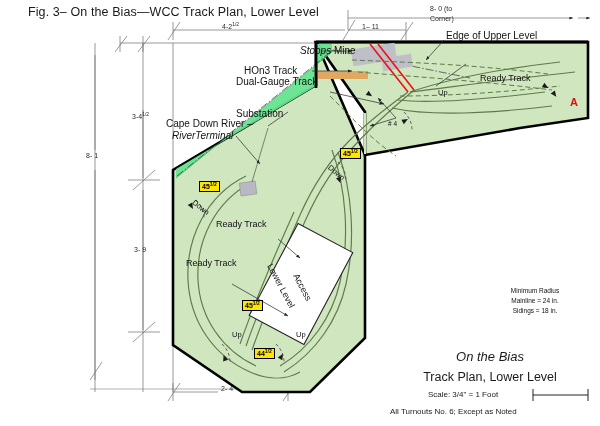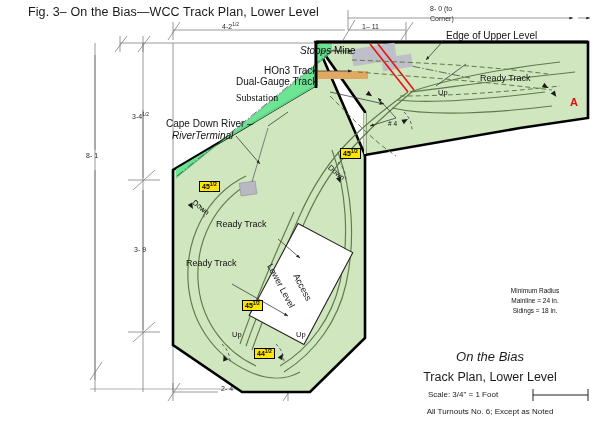--- a/index.html
+++ b/index.html
@@ -25,21 +25,21 @@
     position:absolute;background:#ffe600;border:1px solid #000;
     font-size:7px;font-weight:bold;color:#000;
     padding:0px 2px 0px 2px;line-height:1.15;
   }
   .grade-tag sup{font-size:5px;}
   .updown{position:absolute;font-size:7.5px;color:#111;}
   .ready{position:absolute;font-size:9px;color:#111;}
   .tb-name{font-size:13px;font-style:italic;text-align:center;}
   .tb-sub{font-size:12.5px;text-align:center;}
   .tb-scale{font-size:8px;text-align:center;}
-  .tb-turnouts{font-size:8px;text-align:center;}
+  .tb-turnouts{font-size:8px;text-align:left;}
   .marker-a{position:absolute;color:#e01010;font-size:11px;font-weight:bold;}
   .hash4{position:absolute;font-size:6.5px;color:#111;}
   .lla{position:absolute;font-size:9px;color:#111;}
 </style>
 </head>
 <body>
 
 <div id="stage">
 
   <svg id="plan" viewBox="0 0 600 426">
@@ -230,26 +230,26 @@
     <span>3-4</span><sup>1/2</sup>
   </div>
   <div class="lbl dim" style="left:134px;top:246px;">3- 9</div>
   <div class="lbl dim" style="left:221px;top:385px;">2- 4</div>
 
   <div class="lbl callout" style="left:446px;top:30px;">Edge of Upper Level</div>
 
   <div class="lbl callout" style="left:268px;top:45px;margin-left:32px;">
     <i>Stoops</i><span> Mine</span>
   </div>
-  <div class="lbl callout" style="left:264px;top:65px;">HOn3 Track</div>
+  <div class="lbl callout" style="left:244px;top:65px;">HOn3 Track</div>
   <div class="lbl callout" style="left:236px;top:76px;">Dual-Gauge Track</div>
 
   <div class="lbl callout" style="left:166px;top:118px;">Cape Down River –</div>
   <div class="lbl callout" style="left:172px;top:130px;font-style:italic;">RiverTerminal</div>
-  <div class="lbl callout" style="left:236px;top:92px;font-family:Liberation Serif, serif;">Substation</div>
+  <div class="lbl callout" style="left:236px;top:108px;">Substation</div>
 
   <div class="hash4" style="left:388px;top:120px;"># 4</div>
 
   <div class="marker-a" style="left:570px;top:96px;">A</div>
 
   <div class="ready" style="left:186px;top:258px;">Ready Track</div>
   <div class="ready" style="left:216px;top:219px;">Ready  Track</div>
   <div class="ready" style="left:480px;top:73px;">Ready Track</div>
 
   <div class="grade-tag" style="left:340px;top:148px;">

